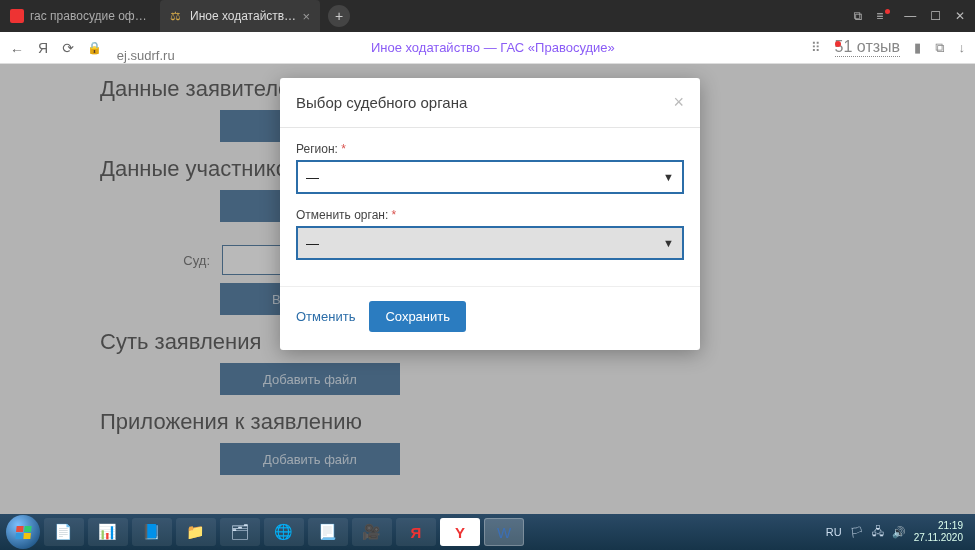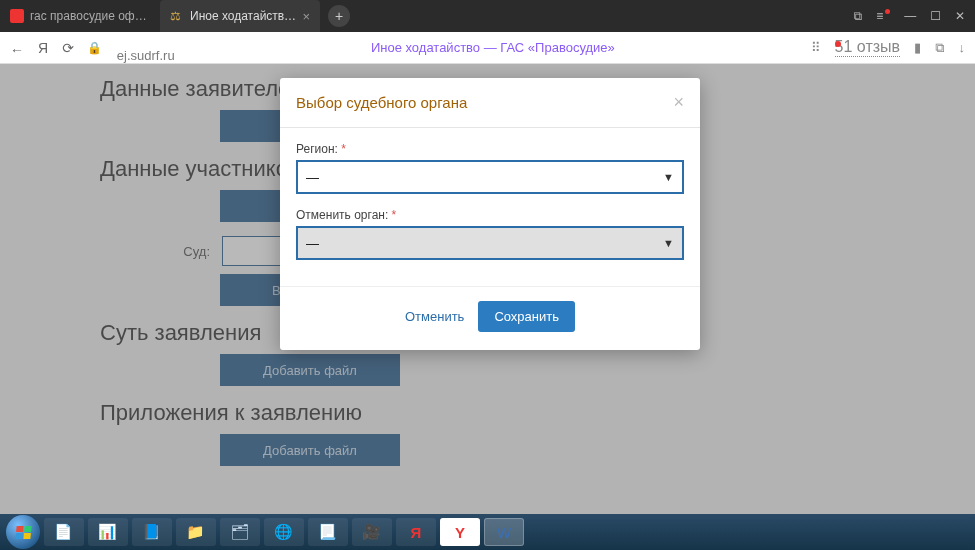--- a/index.html
+++ b/index.html
@@ -29,36 +29,36 @@
   .reviews { font-size:16px; border-bottom:1px dotted #888; position:relative; }
   .reviews::before{content:""; position:absolute; left:0; top:3px; width:6px; height:6px; border-radius:50%; background:#e33;}
 
   
   .viewport { position:relative; width:975px; height:450px; background:#f4f4f4; overflow:hidden; }
   .overlay-dim { position:absolute; inset:0; background:rgba(100,100,100,0.45); z-index:5;}
   .page { position:absolute; inset:0; padding:0 0 0 100px; color:#333; }
   .section-h { font-size:22px; font-weight:400; color:#333; margin-top:12px; }
   .help-dot { display:inline-block; width:16px; height:16px; border-radius:50%; background:#888; color:#fff; font-size:11px; text-align:center; line-height:16px; margin-left:4px; vertical-align:middle;}
   .blue-btn { display:block; width:180px; height:32px; background:#2b5f8e; color:#cfe0ef; font-size:13px; border:none; margin-left:120px; margin-top:8px; margin-bottom:14px; }
-  .field-row { display:flex; align-items:center; gap:12px; margin-top:14px; }
+  .field-row { display:flex; align-items:center; gap:12px; margin-top:23px; }
   .field-label { width:80px; text-align:right; font-size:13px; color:#555; margin-left:30px;}
   .text-input { width:180px; height:30px; border:1px solid #2b5f8e; background:#fff; }
 
   
   .modal { position:absolute; z-index:10; left:280px; top:14px; width:420px; background:#fff; box-shadow:0 4px 20px rgba(0,0,0,.3); border-radius:3px; }
   .modal-head { padding:14px 16px; border-bottom:1px solid #e5e5e5; display:flex; justify-content:space-between; align-items:center;}
-  .modal-title { font-size:15px; color:#a16207; }
+  .modal-title { font-size:15px; color:#404040; }
   .modal-close { color:#bbb; font-size:18px; }
   .modal-body { padding:14px 16px 6px; }
   .form-label { font-size:12px; color:#444; margin-bottom:4px; display:block;}
   .req { color:#d9534f; }
   .select { width:100%; height:34px; border:2px solid #2b6da8; background:#fff; font-size:13px; padding:0 8px; margin-bottom:14px; position:relative; display:flex; align-items:center; justify-content:space-between;}
   .select.disabled { background:#e0e0e0; }
   .select .caret { font-size:11px; color:#333; }
-  .modal-foot { padding:14px 16px 18px; display:flex; justify-content:center; gap:14px; border-top:1px solid #eee; margin-top:6px;}
+  .modal-foot { padding:14px 16px 18px; display:flex; justify-content:flex-start; gap:14px; border-top:1px solid #eee; margin-top:6px;}
   .btn-cancel { background:none; border:none; color:#2b6da8; font-size:13px; }
   .btn-save { background:#2b7cc0; color:#fff; border:none; font-size:13px; padding:8px 16px; border-radius:3px;}
 
   
   .taskbar { height:36px; background:linear-gradient(#2a4a66,#163449); display:flex; align-items:center; padding:0 6px; gap:4px; color:#cde; font-size:11px;}
   .start { width:34px; height:34px; border-radius:50%; background:radial-gradient(circle at 35% 30%, #7cc0ff, #0a3d6b); display:flex; align-items:center; justify-content:center; position:relative; }
   .start-flag{display:grid;grid-template-columns:7px 7px;grid-template-rows:6px 6px;gap:1px;transform:skewX(-6deg);}
   .start-flag span:nth-child(1){background:#e74c3c;} .start-flag span:nth-child(2){background:#2ecc71;}
   .start-flag span:nth-child(3){background:#3498db;} .start-flag span:nth-child(4){background:#f1c40f;}
   .tb-item { width:40px; height:28px; border-radius:3px; background:rgba(255,255,255,.08); display:flex; align-items:center; justify-content:center; font-size:15px; }
@@ -178,13 +178,23 @@
   <div class="tb-item">📘</div>
   <div class="tb-item">📁</div>
   <div class="tb-item">🗂</div>
   <div class="tb-item">🌐</div>
   <div class="tb-item">📃</div>
   <div class="tb-item">🎥</div>
   <div class="tb-item" style="color:#e33;font-weight:bold;">Я</div>
   <div class="tb-item tb-active" style="background:#fff;color:#e33;font-weight:bold;">Y</div>
   <div class="tb-item tb-active" style="color:#3b6fb6;">W</div>
   <div class="tb-spacer"></div>
+  <div class="tray">
+    <span>RU</span>
+    <span>🏳</span>
+    <span>🖧</span>
+    <span>🔊</span>
+    <div class="clock">
+      <div>21:19</div>
+      <div>27.11.2020</div>
+    </div>
+  </div>
 </div>
 
 </body></html>

